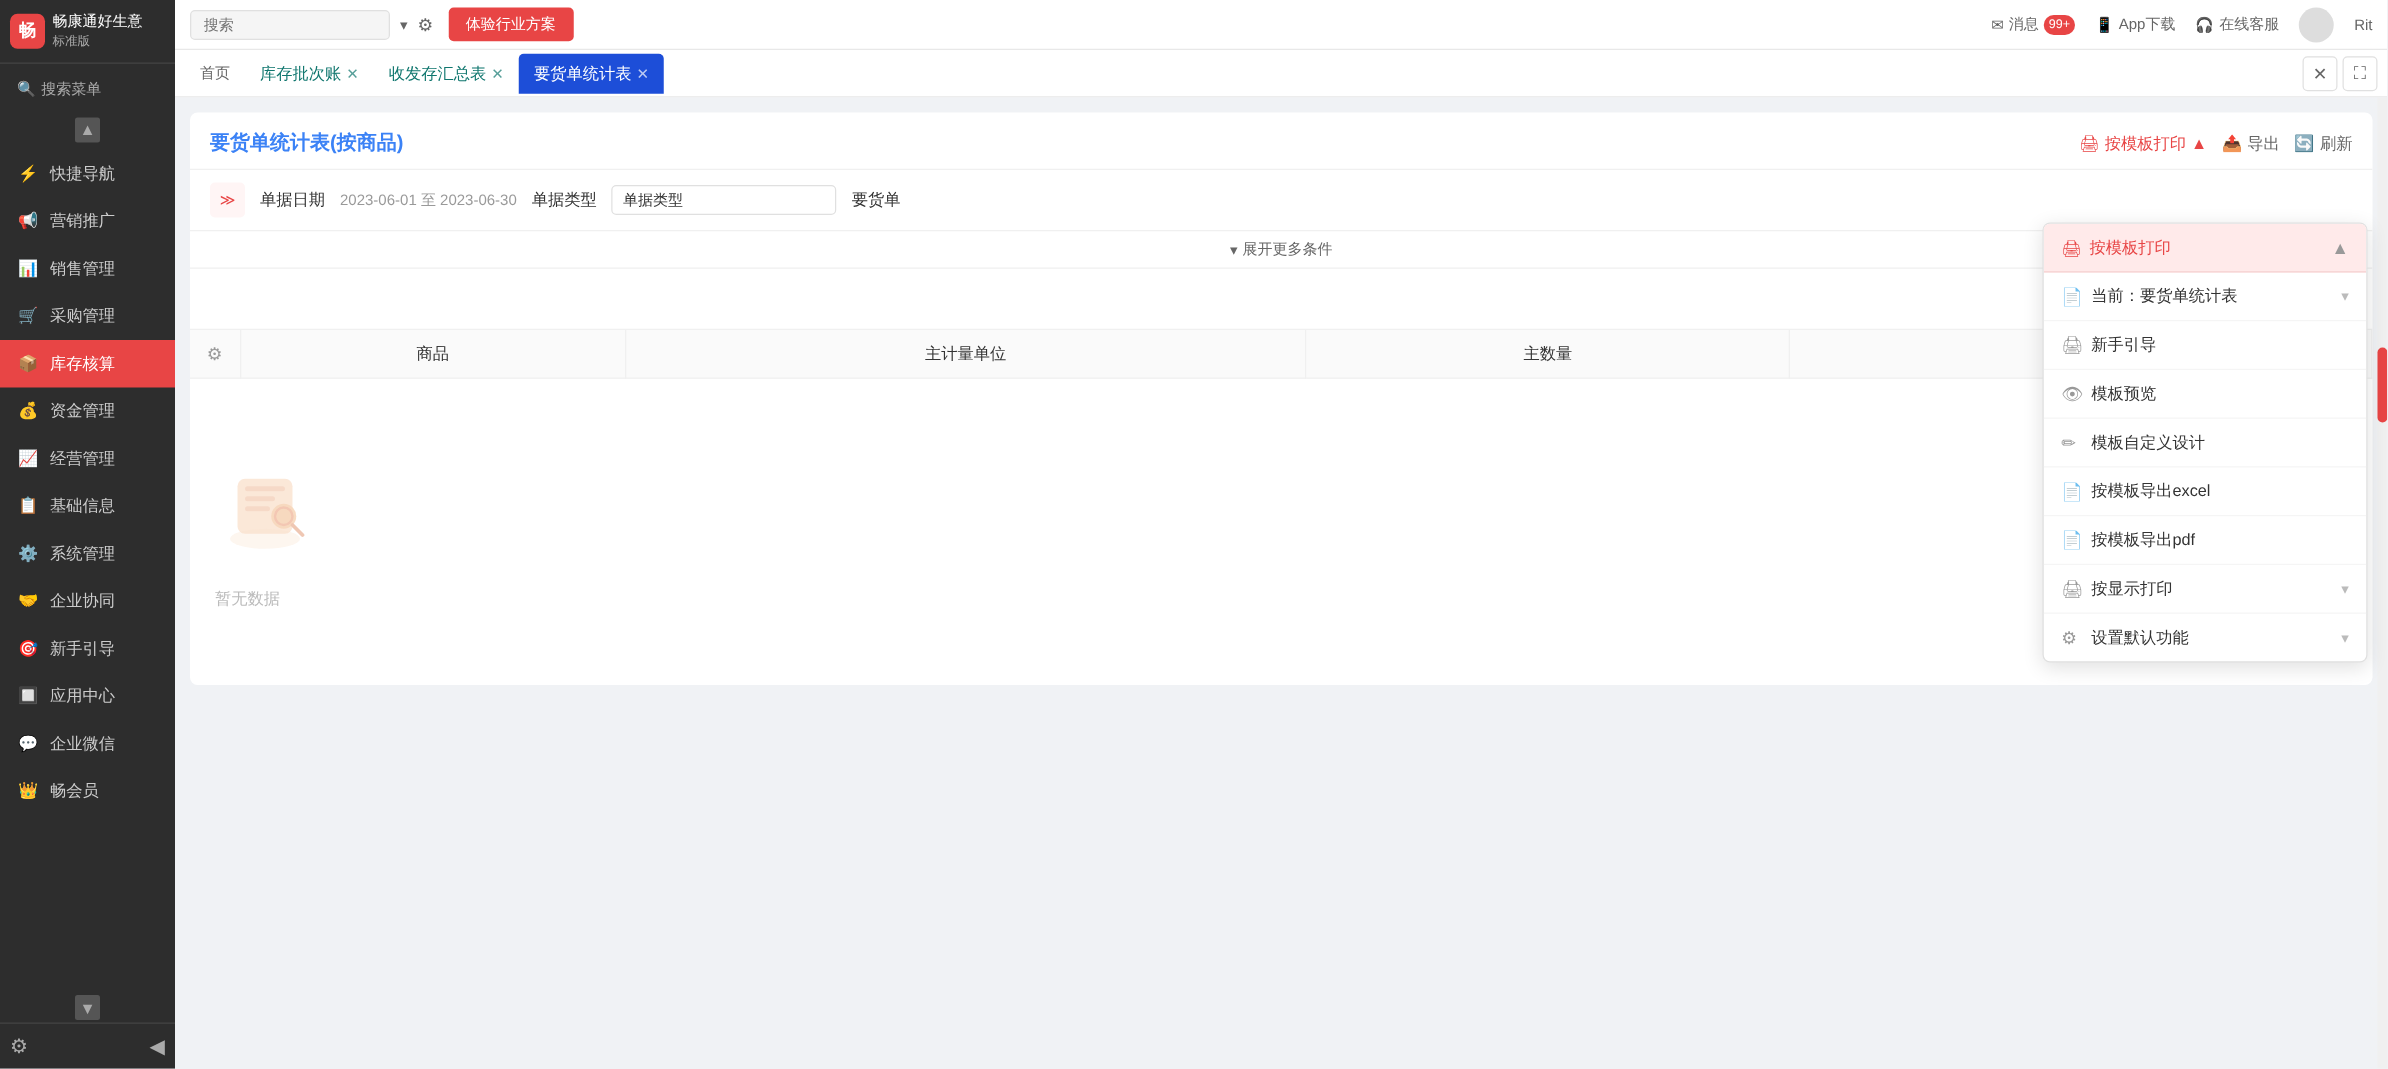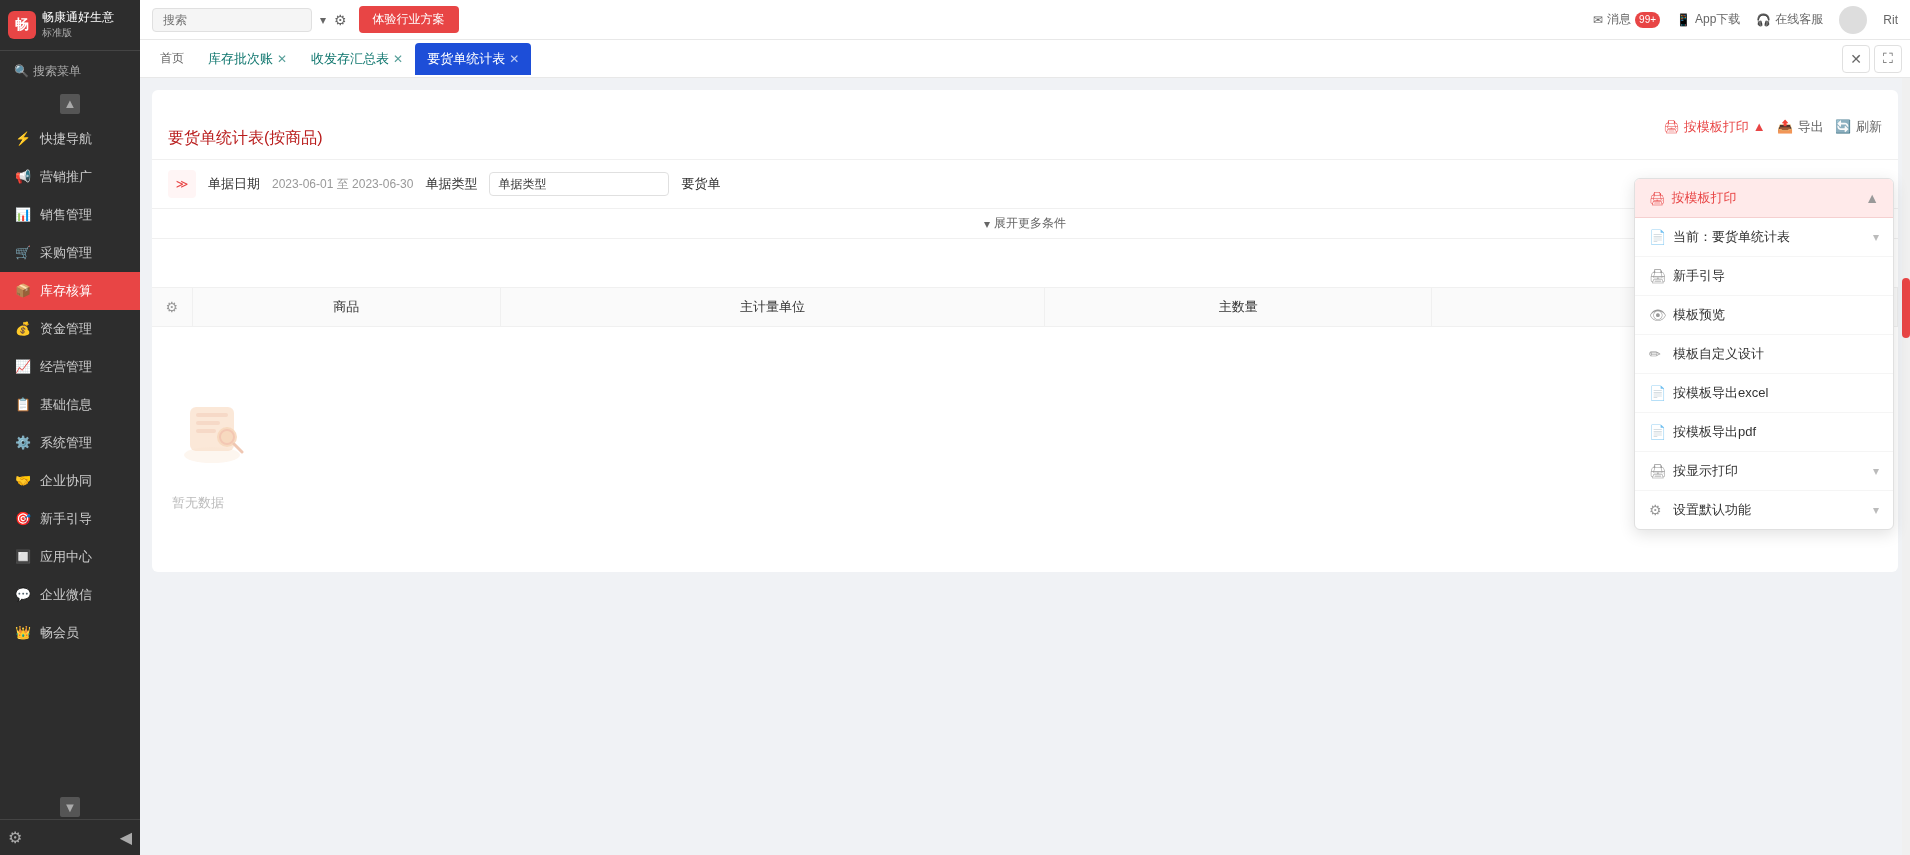--- a/index.html
+++ b/index.html
@@ -242,21 +242,21 @@
       overflow: hidden;
       position: relative;
     }
     .page-header {
       padding: 14px 16px 10px;
       border-bottom: 1px solid #f0f0f0;
       display: flex;
       align-items: center;
       justify-content: space-between;
     }
-    .page-title { font-size: 16px; font-weight: normal; color: #b91c1c; margin-top: 24px; }
+    .page-title { font-size: 16px; font-weight: bold; color: #3b82f6; }
     .page-actions {
       display: flex;
       align-items: center;
       gap: 12px;
     }
     .btn-template-print {
       display: flex;
       align-items: center;
       gap: 4px;
       color: #e84545;

